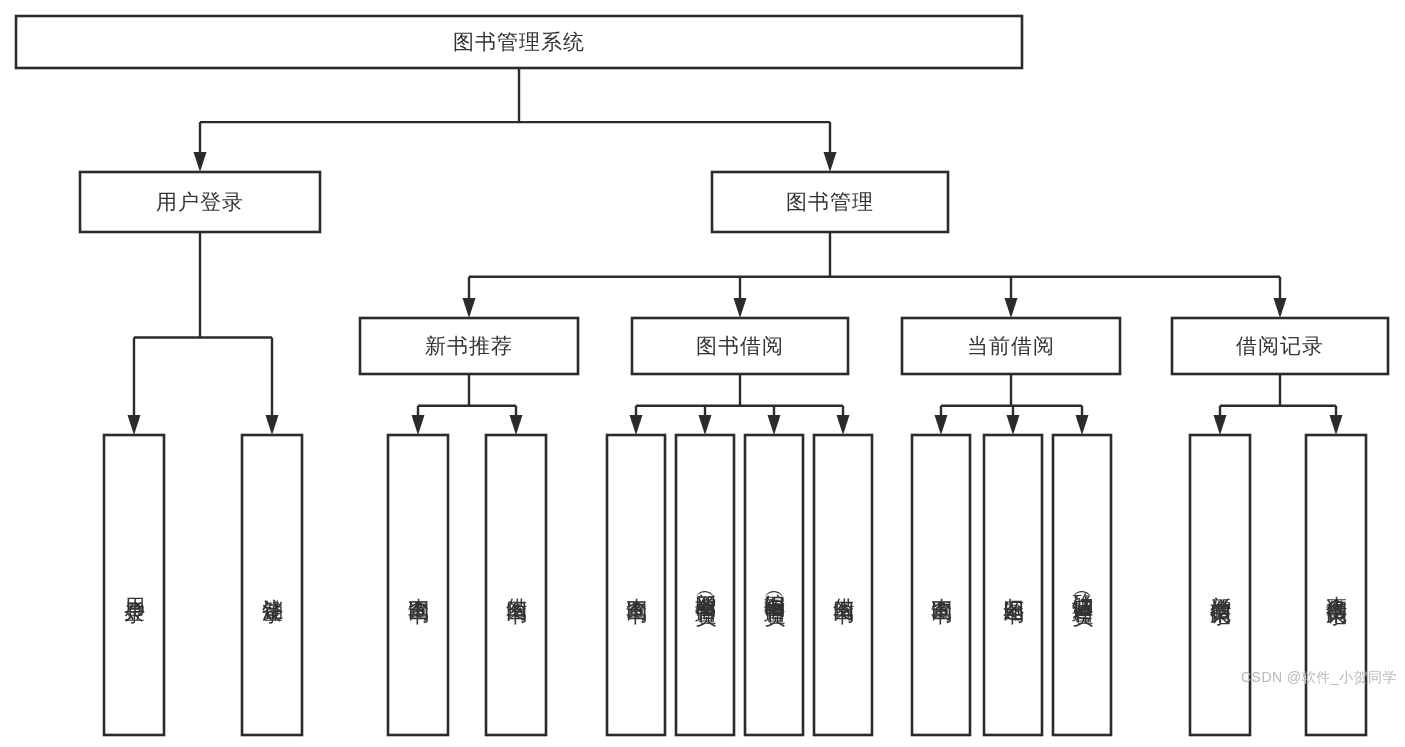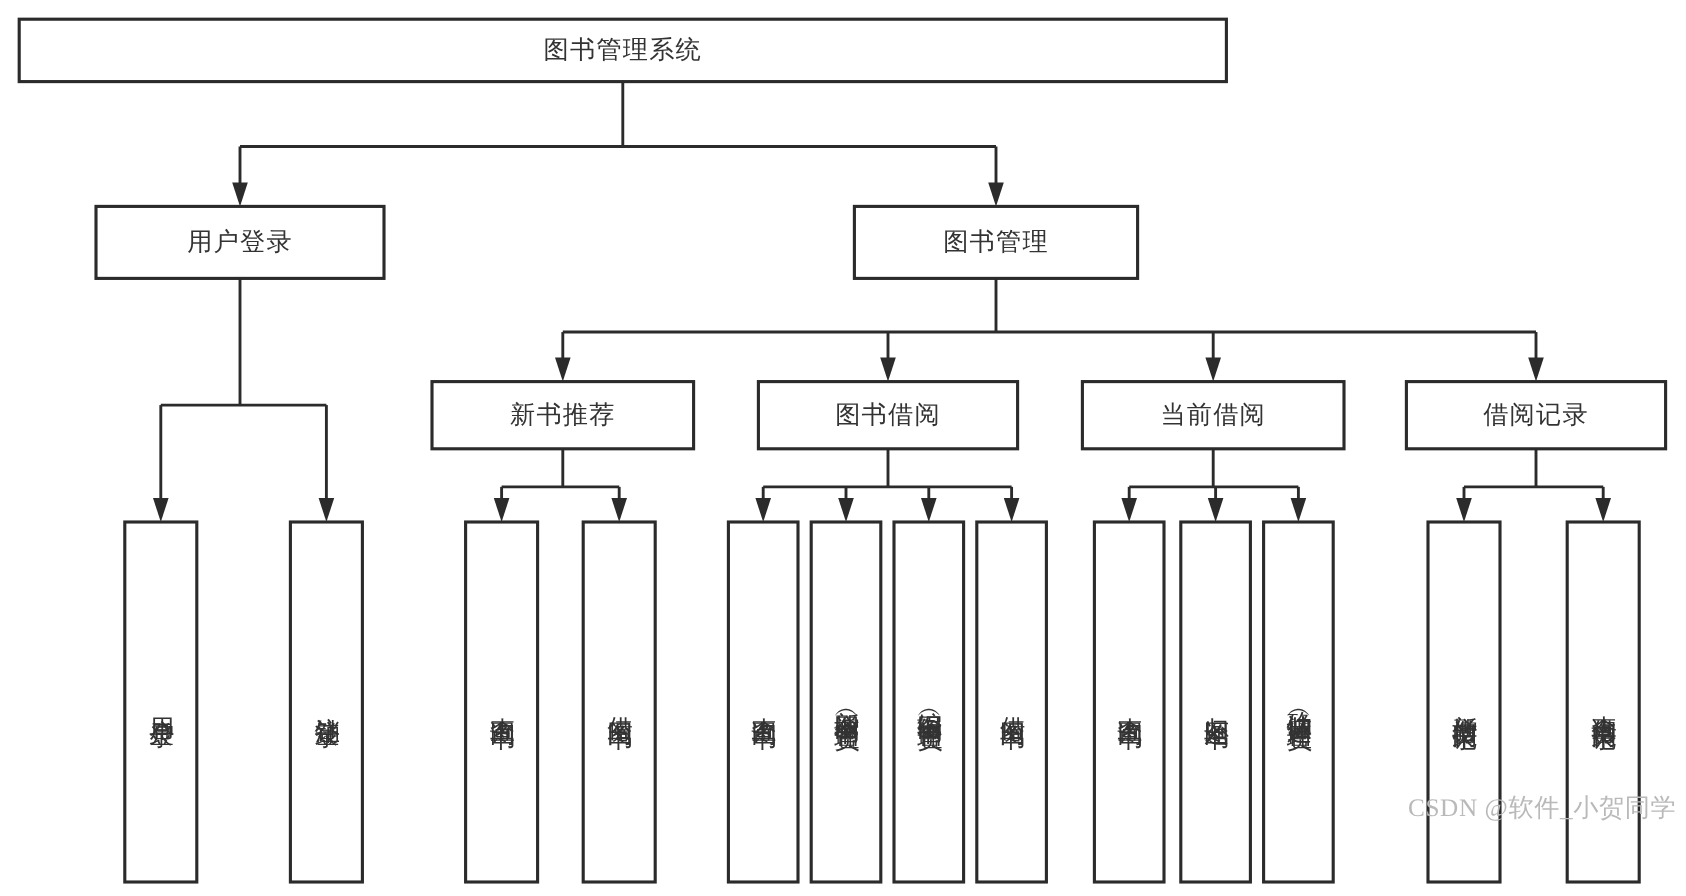--- a/index.html
+++ b/index.html
@@ -65,22 +65,22 @@
     color: #333333;
     line-height: 1.22;
     letter-spacing: 2px;
     white-space: nowrap;
     text-align: center;
   }
   .watermark {
     position: absolute;
     right: 8px;
     bottom: 8px;
-    font-family: Liberation Serif, serif;
-    font-size: 21px;
+    font-family: Liberation Sans, sans-serif;
+    font-size: 14px;
     color: #b9b9b9;
     letter-spacing: 0.5px;
     white-space: nowrap;
   }
 </style>
 </head>
 <body>
 
 <div id="diagram-root">
 

